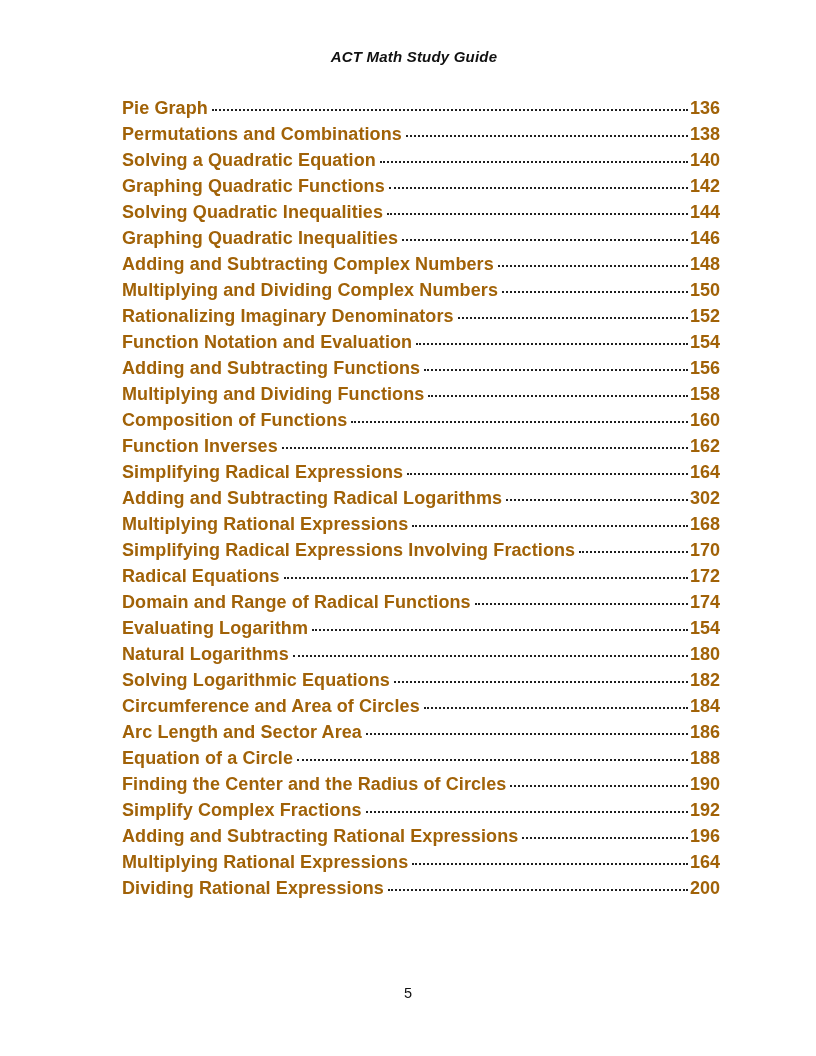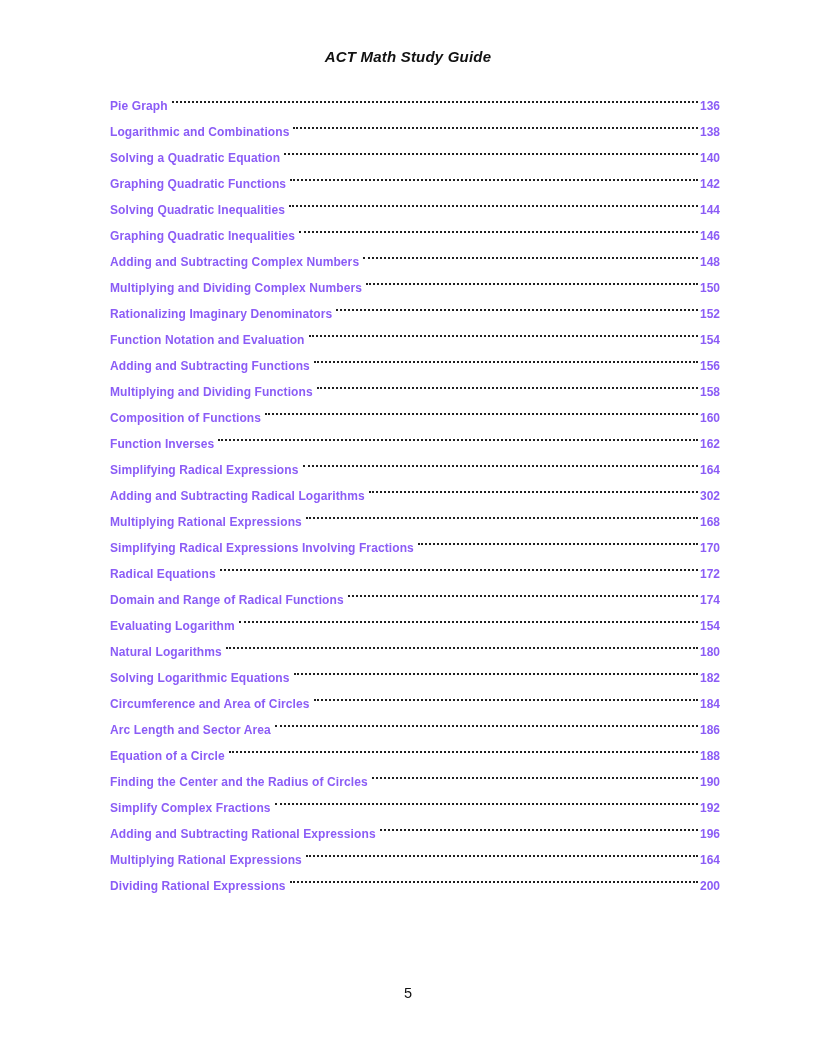--- a/index.html
+++ b/index.html
@@ -11,43 +11,44 @@
     font-family: "Liberation Sans", "DejaVu Sans", sans-serif;
     color: #1a1a1a;
     overflow: hidden;
   }
 
   .page {
     position: relative;
     width: 816px;
     height: 1056px;
     background: #ffffff;
+    padding-left: 12px;
   }
 
   .doc-header {
     padding-top: 48px;
     text-align: center;
     font-size: 15px;
     font-weight: bold;
     font-style: italic;
     color: #111111;
     letter-spacing: 0.2px;
   }
 
   .toc {
     margin: 28px 96px 0 110px;
   }
 
   .toc-row {
     display: flex;
-    align-items: center;
+    align-items: flex-end;
     height: 26px;
-    font-size: 12px;
+    font-size: 18px;
     font-weight: bold;
-    color: #8b5cf6;
+    color: #a16207;
   }
 
   .toc-label {
     white-space: nowrap;
     line-height: 22px;
     letter-spacing: 0.1px;
   }
 
   .toc-dots {
     flex: 1;
@@ -81,21 +82,21 @@
   <div class="doc-header">ACT Math Study Guide</div>
 
   <div class="toc" id="toc-list">
   <div class="toc-row">
     <span class="toc-label">Pie Graph</span>
     <span class="toc-dots"></span>
     <span class="toc-page">136</span>
   </div>
 
   <div class="toc-row">
-    <span class="toc-label">Logarithmic and Combinations</span>
+    <span class="toc-label">Permutations and Combinations</span>
     <span class="toc-dots"></span>
     <span class="toc-page">138</span>
   </div>
 
   <div class="toc-row">
     <span class="toc-label">Solving a Quadratic Equation</span>
     <span class="toc-dots"></span>
     <span class="toc-page">140</span>
   </div>
 

